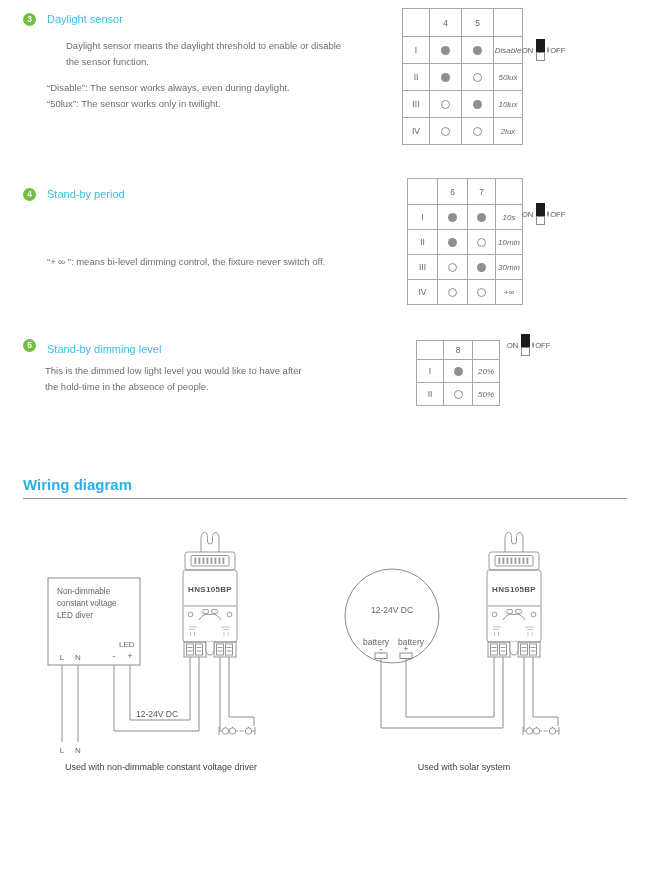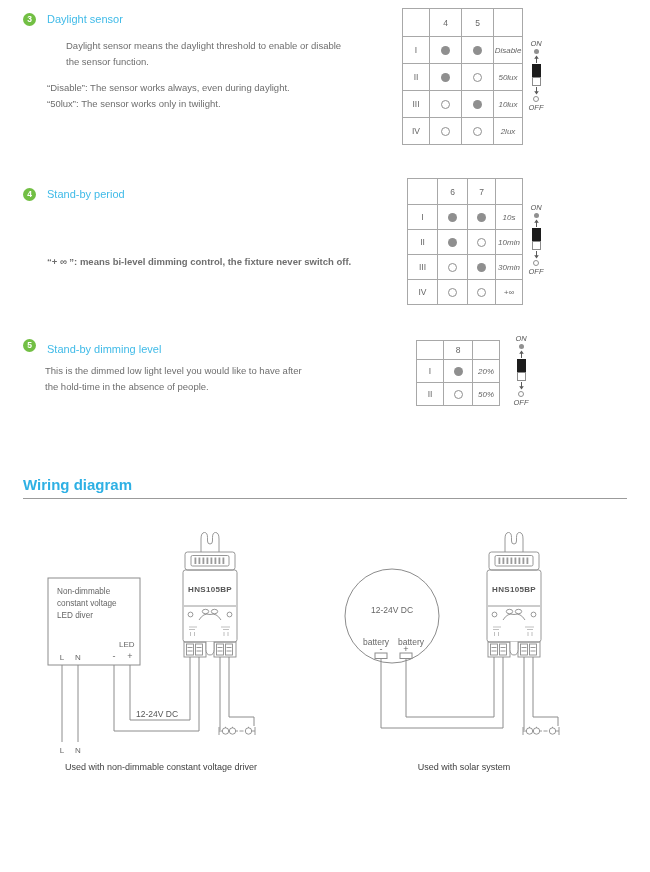--- a/index.html
+++ b/index.html
@@ -21,22 +21,22 @@
   #t2{left:416px;top:340px;grid-template-columns:26px 29px 27px;grid-template-rows:18px 23px 23px;}
   .dip-cell{display:flex;align-items:center;justify-content:center;font-size:8.5px;color:#666;}
   .dip-cell.bl{border-left:1px solid #a8a8a8;}
   .dip-cell.bt{border-top:1px solid #a8a8a8;}
   .dip-cell.val{font-size:8px;font-style:italic;}
   .dot{display:block;border-radius:50%;}
   .dot.on{width:9px;height:9px;background:#8f8f8f;}
   .dot.off{width:7px;height:7px;background:#fff;border:1.5px solid #8f8f8f;}
 
   
-  .dip-legend{position:absolute;width:28px;display:flex;flex-direction:column;
-              align-items:center;gap:1px;font-style:italic;}
+  .dip-legend{position:absolute;width:28px;display:flex;flex-direction:row;
+              align-items:center;gap:1px;}
   #lg0{left:522px;top:39px;} #lg1{left:522px;top:203px;} #lg2{left:507px;top:334px;}
   .lg-label{font-size:7.5px;color:#555;line-height:9px;}
   .lg-dot{display:block;border-radius:50%;}
   .lg-dot.on{width:5px;height:5px;background:#909090;}
   .lg-dot.off{width:4px;height:4px;background:#fff;border:1px solid #909090;}
   .lg-switch{width:9px;}
   .sw-on{width:9px;height:13px;background:#1c1c1c;}
   .sw-off{width:7px;height:7px;background:#fff;border:1px solid #8c8c8c;}
 
   
@@ -164,21 +164,21 @@
       <div class="dip-cell bl bt dotc">
         <span class="dot off"></span>
       </div>
       <div class="dip-cell bl bt val">2lux</div>
     </div>
 
   <div class="badge" style="left:23px;top:188px;">
     <span>4</span>
     </div>
   <div class="sec-title" style="left:47px;top:188px;">Stand-by period</div>
-  <div class="para" style="left:47px;top:254px;font-weight:bold;">
+  <div class="para" style="left:47px;top:254px;">
     <div class="line">“+ ∞ ”: means bi-level dimming control, the fixture never switch off.</div>
   </div>
   <div class="dip-table" id="t1">
       <div class="dip-cell hdr"></div>
       <div class="dip-cell bl hdr">6</div>
       <div class="dip-cell bl hdr">7</div>
       <div class="dip-cell bl hdr"></div>
       <div class="dip-cell bt lbl">I</div>
       <div class="dip-cell bl bt dotc">
         <span class="dot on"></span>

